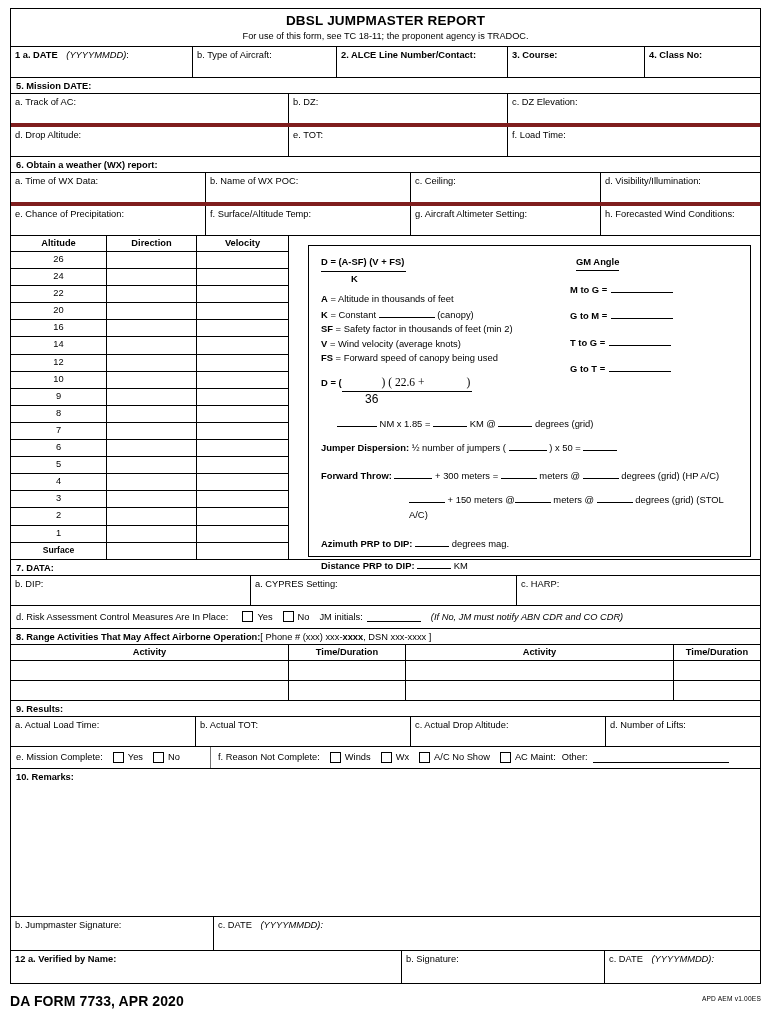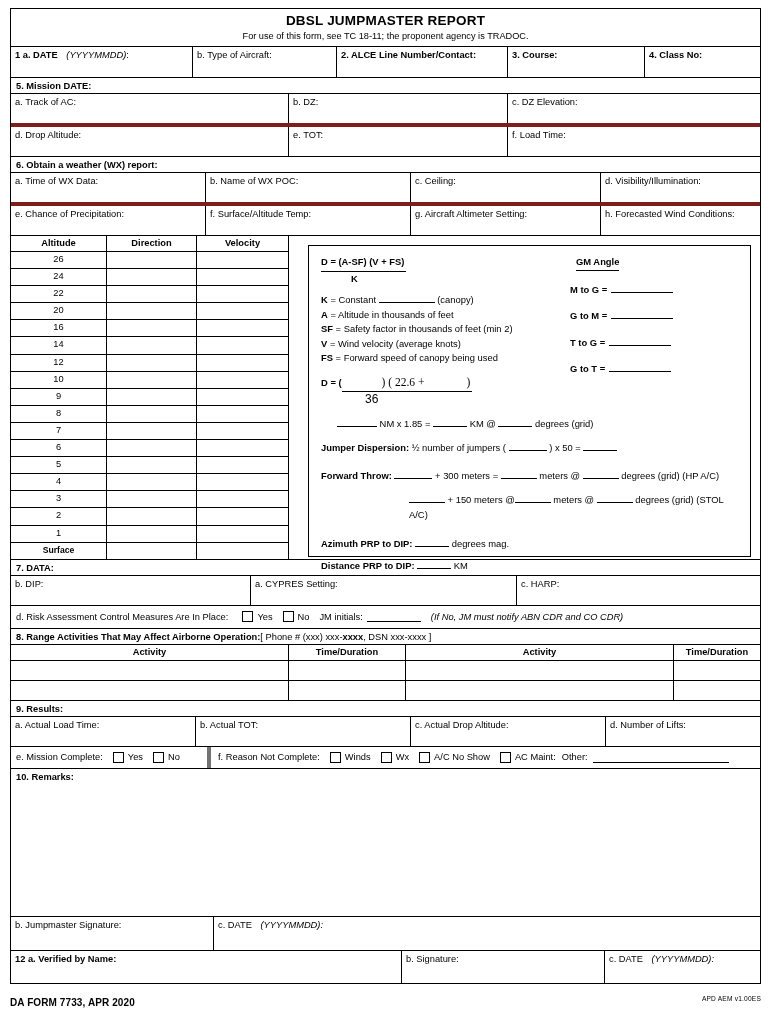--- a/index.html
+++ b/index.html
@@ -238,21 +238,21 @@
   .mc-row {
     display: flex;
     align-items: center;
     height: 21px;
     font-size: 9.3px;
     border-bottom: 1.3px solid #000;
   }
   .mc-left {
     width: 200px;
     box-sizing: border-box;
-    border-right: 4px solid #737373;
+    border-right: 1px solid #737373;
     height: 100%;
     display: flex;
     align-items: center;
     padding-left: 5px;
   }
   .mc-right {
     flex: 1;
     display: flex;
     align-items: center;
     padding-left: 7px;
@@ -279,21 +279,21 @@
   .sig-last .cell { height: 33px; border-bottom: 1.6px solid #000; }
 
   
   .footer {
     position: relative;
     width: 751px;
     margin-top: 8px;
     height: 20px;
   }
   .form-num {
-    font-size: 10px;
+    font-size: 14px;
     font-weight: bold;
     letter-spacing: .1px;
   }
   .apd {
     position: absolute;
     right: 0;
     top: 3px;
     font-size: 6.6px;
     letter-spacing: .2px;
   }
@@ -509,28 +509,28 @@
       <div class="formula-wrap">
         <div class="formula-box">
 
           <div>
             <span class="fr-top">D = (A-SF) (V + FS)</span>
             <div class="fr-bot">K</div>
           </div>
 
           <div class="defs">
             <div>
+              <span class="dterm">A</span>
+              <span>= Altitude in thousands of feet</span>
+            </div>
+            <div>
               <span class="dterm">K</span>
               <span>= Constant</span>
               <span class="blank" style="width:56px;height:10px;"></span>
               <span>(canopy)</span>
-            </div>
-            <div>
-              <span class="dterm">A</span>
-              <span>= Altitude in thousands of feet</span>
             </div>
             <div>
               <span class="dterm">SF</span>
               <span>= Safety factor in thousands of feet (min 2)</span>
             </div>
             <div>
               <span class="dterm">V</span>
               <span>= Wind velocity (average knots)</span>
             </div>
             <div>

